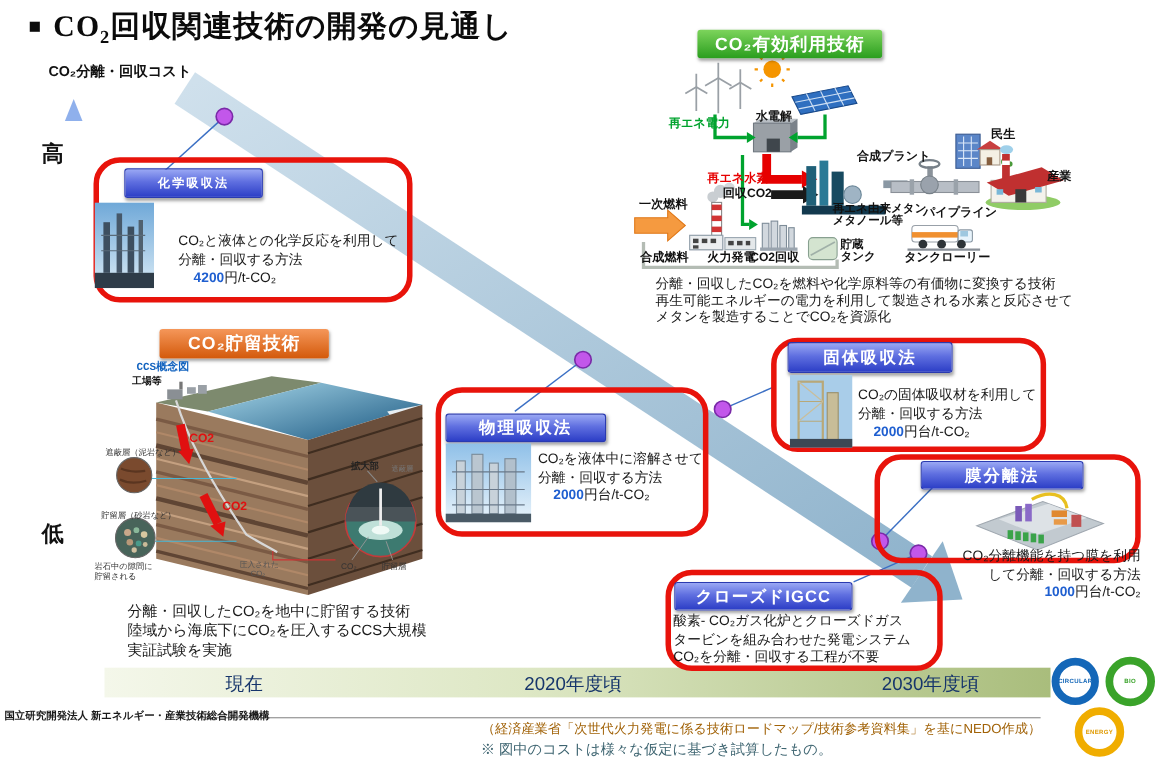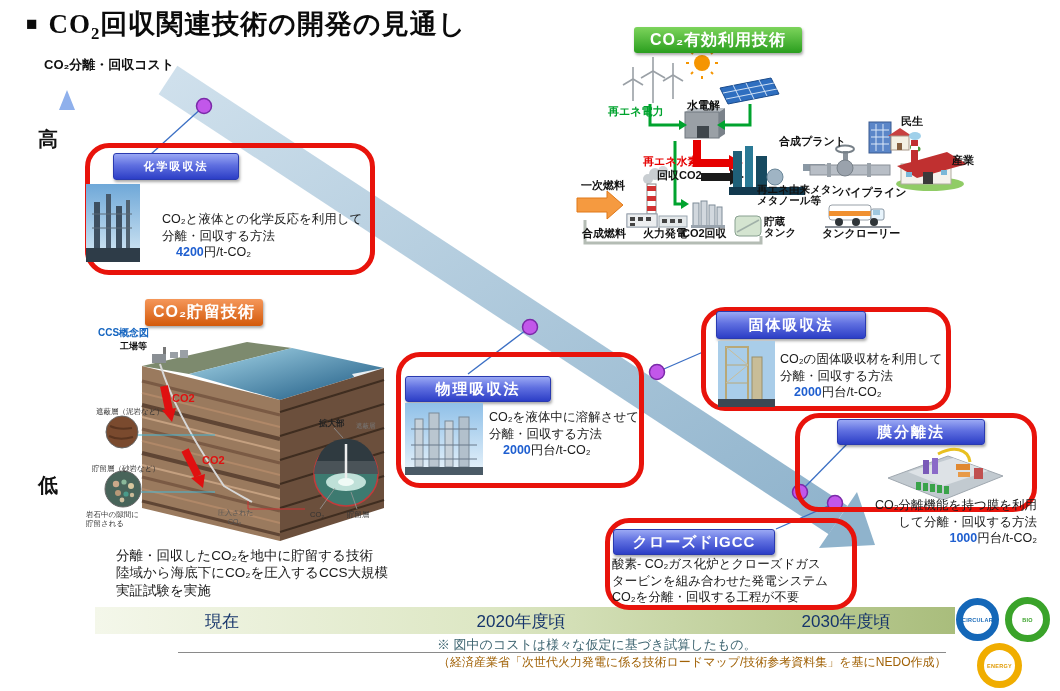--- a/index.html
+++ b/index.html
@@ -24,28 +24,28 @@
      z-index:7;display:flex;align-items:center;justify-content:center;letter-spacing:2px;}
   
   .desc{font-size:12.5px;color:#1a1a1a;line-height:1.32;z-index:7;}
   .price-num{color:#1f5fd0;font-weight:bold;}
   .price-line{padding-left:14px;}
   
   .sec-header{color:#fff;font-weight:bold;font-size:16px;text-align:center;border-radius:3px;
      box-shadow:1px 2px 3px rgba(0,0,0,.35);display:flex;align-items:center;justify-content:center;z-index:5;letter-spacing:1px;margin-left:48px;}
   .sec-orange{background:linear-gradient(#f5975a,#d3590a);}
   .sec-green{background:linear-gradient(#7dd45c,#2a9e1e);}
-  .ccs-caption{left:98px;top:326px;font-size:10px;font-weight:bold;color:#1565c0;z-index:5;}
+  .ccs-caption{left:124px;top:326px;font-size:10px;font-weight:bold;color:#1565c0;z-index:5;font-family:Liberation Mono, monospace;}
   
   .timeline{left:95px;top:607px;width:860px;height:27px;background:linear-gradient(90deg,#f4f7ea 0%,#dde7c4 45%,#a9bd7c 100%);z-index:4;}
   .timeline .tl{position:absolute;top:3px;font-size:17px;font-weight:normal;color:#16356b;transform:translateX(-50%);white-space:nowrap;}
   
   .footer-org{left:4px;top:645px;font-size:9.5px;font-weight:bold;color:#1a1a1a;z-index:4;white-space:nowrap;}
   .footer-line{left:178px;top:652px;width:768px;border-top:1.5px solid #8a8a8a;z-index:3;}
-  .note1{left:437px;top:636px;font-size:13px;color:#3d6470;z-index:4;white-space:nowrap;}
+  .note1{left:437px;top:672px;font-size:13px;color:#3d6470;z-index:4;white-space:nowrap;}
   .note2{left:438px;top:654px;font-size:12px;color:#a16207;z-index:4;white-space:nowrap;}
   
   .logo-ring{border-radius:50%;background:#fff;box-sizing:border-box;display:flex;align-items:center;justify-content:center;z-index:10;}
   .logo-ring span{font-size:5.5px;font-weight:bold;letter-spacing:.3px;}
   .ring-circular{left:956px;top:598px;width:43px;height:43px;border:7px solid #1467b8;}
   .ring-circular span{color:#1467b8;}
   .ring-bio{left:1005px;top:597px;width:45px;height:45px;border:7px solid #3aa32a;}
   .ring-bio span{color:#3aa32a;}
   .ring-energy{left:977px;top:643px;width:45px;height:45px;border:7px solid #f0ad00;}
   .ring-energy span{color:#e09a00;}
@@ -208,21 +208,21 @@
   <div class="abs red-frame" style="left:605px;top:518px;width:252px;height:92px;"></div>
   <div class="abs tech-label" style="left:613px;top:529px;width:160px;height:24px;font-size:15px;letter-spacing:1px;">
     <span>クローズドIGCC</span>
   </div>
   <div class="abs desc" style="left:612px;top:556px;width:242px;">
     <div>酸素- CO₂ガス化炉とクローズドガス</div>
     <div>タービンを組み合わせた発電システム</div>
     <div>CO₂を分離・回収する工程が不要</div>
   </div>
 
-  <div class="abs sec-header sec-orange" style="left:97px;top:299px;width:118px;height:27px;">
+  <div class="abs sec-header sec-orange" style="left:97px;top:299px;width:154px;height:27px;">
     <span>CO₂貯留技術</span>
   </div>
   <div class="abs ccs-caption">CCS概念図</div>
 
   <svg class="abs" style="left:52px;top:336px;z-index:4;" width="340" height="215" viewBox="0 0 340 215">
     <defs>
       <linearGradient id="seaGrad" x1="0" y1="0" x2="1" y2="1">
           <stop offset="0" stop-color="#a8d8ea"></stop>
           <stop offset="1" stop-color="#18557f"></stop>
         </linearGradient>
@@ -491,27 +491,33 @@
     <text class="svg-lbl" x="182" y="147" font-size="10.5" fill="#111">再エネ由来メタン</text>
     <text class="svg-lbl" x="182" y="158" font-size="10.5" fill="#111">メタノール等</text>
     <text class="svg-lbl" x="189" y="179" font-size="10.5" fill="#111">貯蔵</text>
     <text class="svg-lbl" x="189" y="190" font-size="10.5" fill="#111">タンク</text>
     <text class="svg-lbl" x="326" y="79" font-size="11" fill="#111">民生</text>
     <text class="svg-lbl" x="377" y="118" font-size="11" fill="#111">産業</text>
     <text class="svg-lbl" x="264" y="150" font-size="11" fill="#111">パイプライン</text>
     <text class="svg-lbl" x="247" y="191" font-size="11" fill="#111">タンクローリー</text>
   </svg>
 
+  <div class="abs desc" style="left:596px;top:251px;font-size:12.5px;line-height:1.18;z-index:5;">
+    <div>分離・回収したCO₂を燃料や化学原料等の有価物に変換する技術</div>
+    <div>再生可能エネルギーの電力を利用して製造される水素と反応させて</div>
+    <div>メタンを製造することでCO₂を資源化</div>
+  </div>
 
   <div class="abs timeline">
     <div class="tl" style="left:127px;">現在</div>
     <div class="tl" style="left:426px;">2020年度頃</div>
     <div class="tl" style="left:751px;">2030年度頃</div>
   </div>
 
+  <div class="abs footer-org">国立研究開発法人 新エネルギー・産業技術総合開発機構</div>
   <div class="abs footer-line"></div>
   <div class="abs note1">※ 図中のコストは様々な仮定に基づき試算したもの。</div>
   <div class="abs note2">（経済産業省「次世代火力発電に係る技術ロードマップ/技術参考資料集」を基にNEDO作成）</div>
 
   <div class="abs logo-ring ring-circular">
       <span>CIRCULAR</span>
     </div>
   <div class="abs logo-ring ring-bio">
       <span>BIO</span>
     </div>

